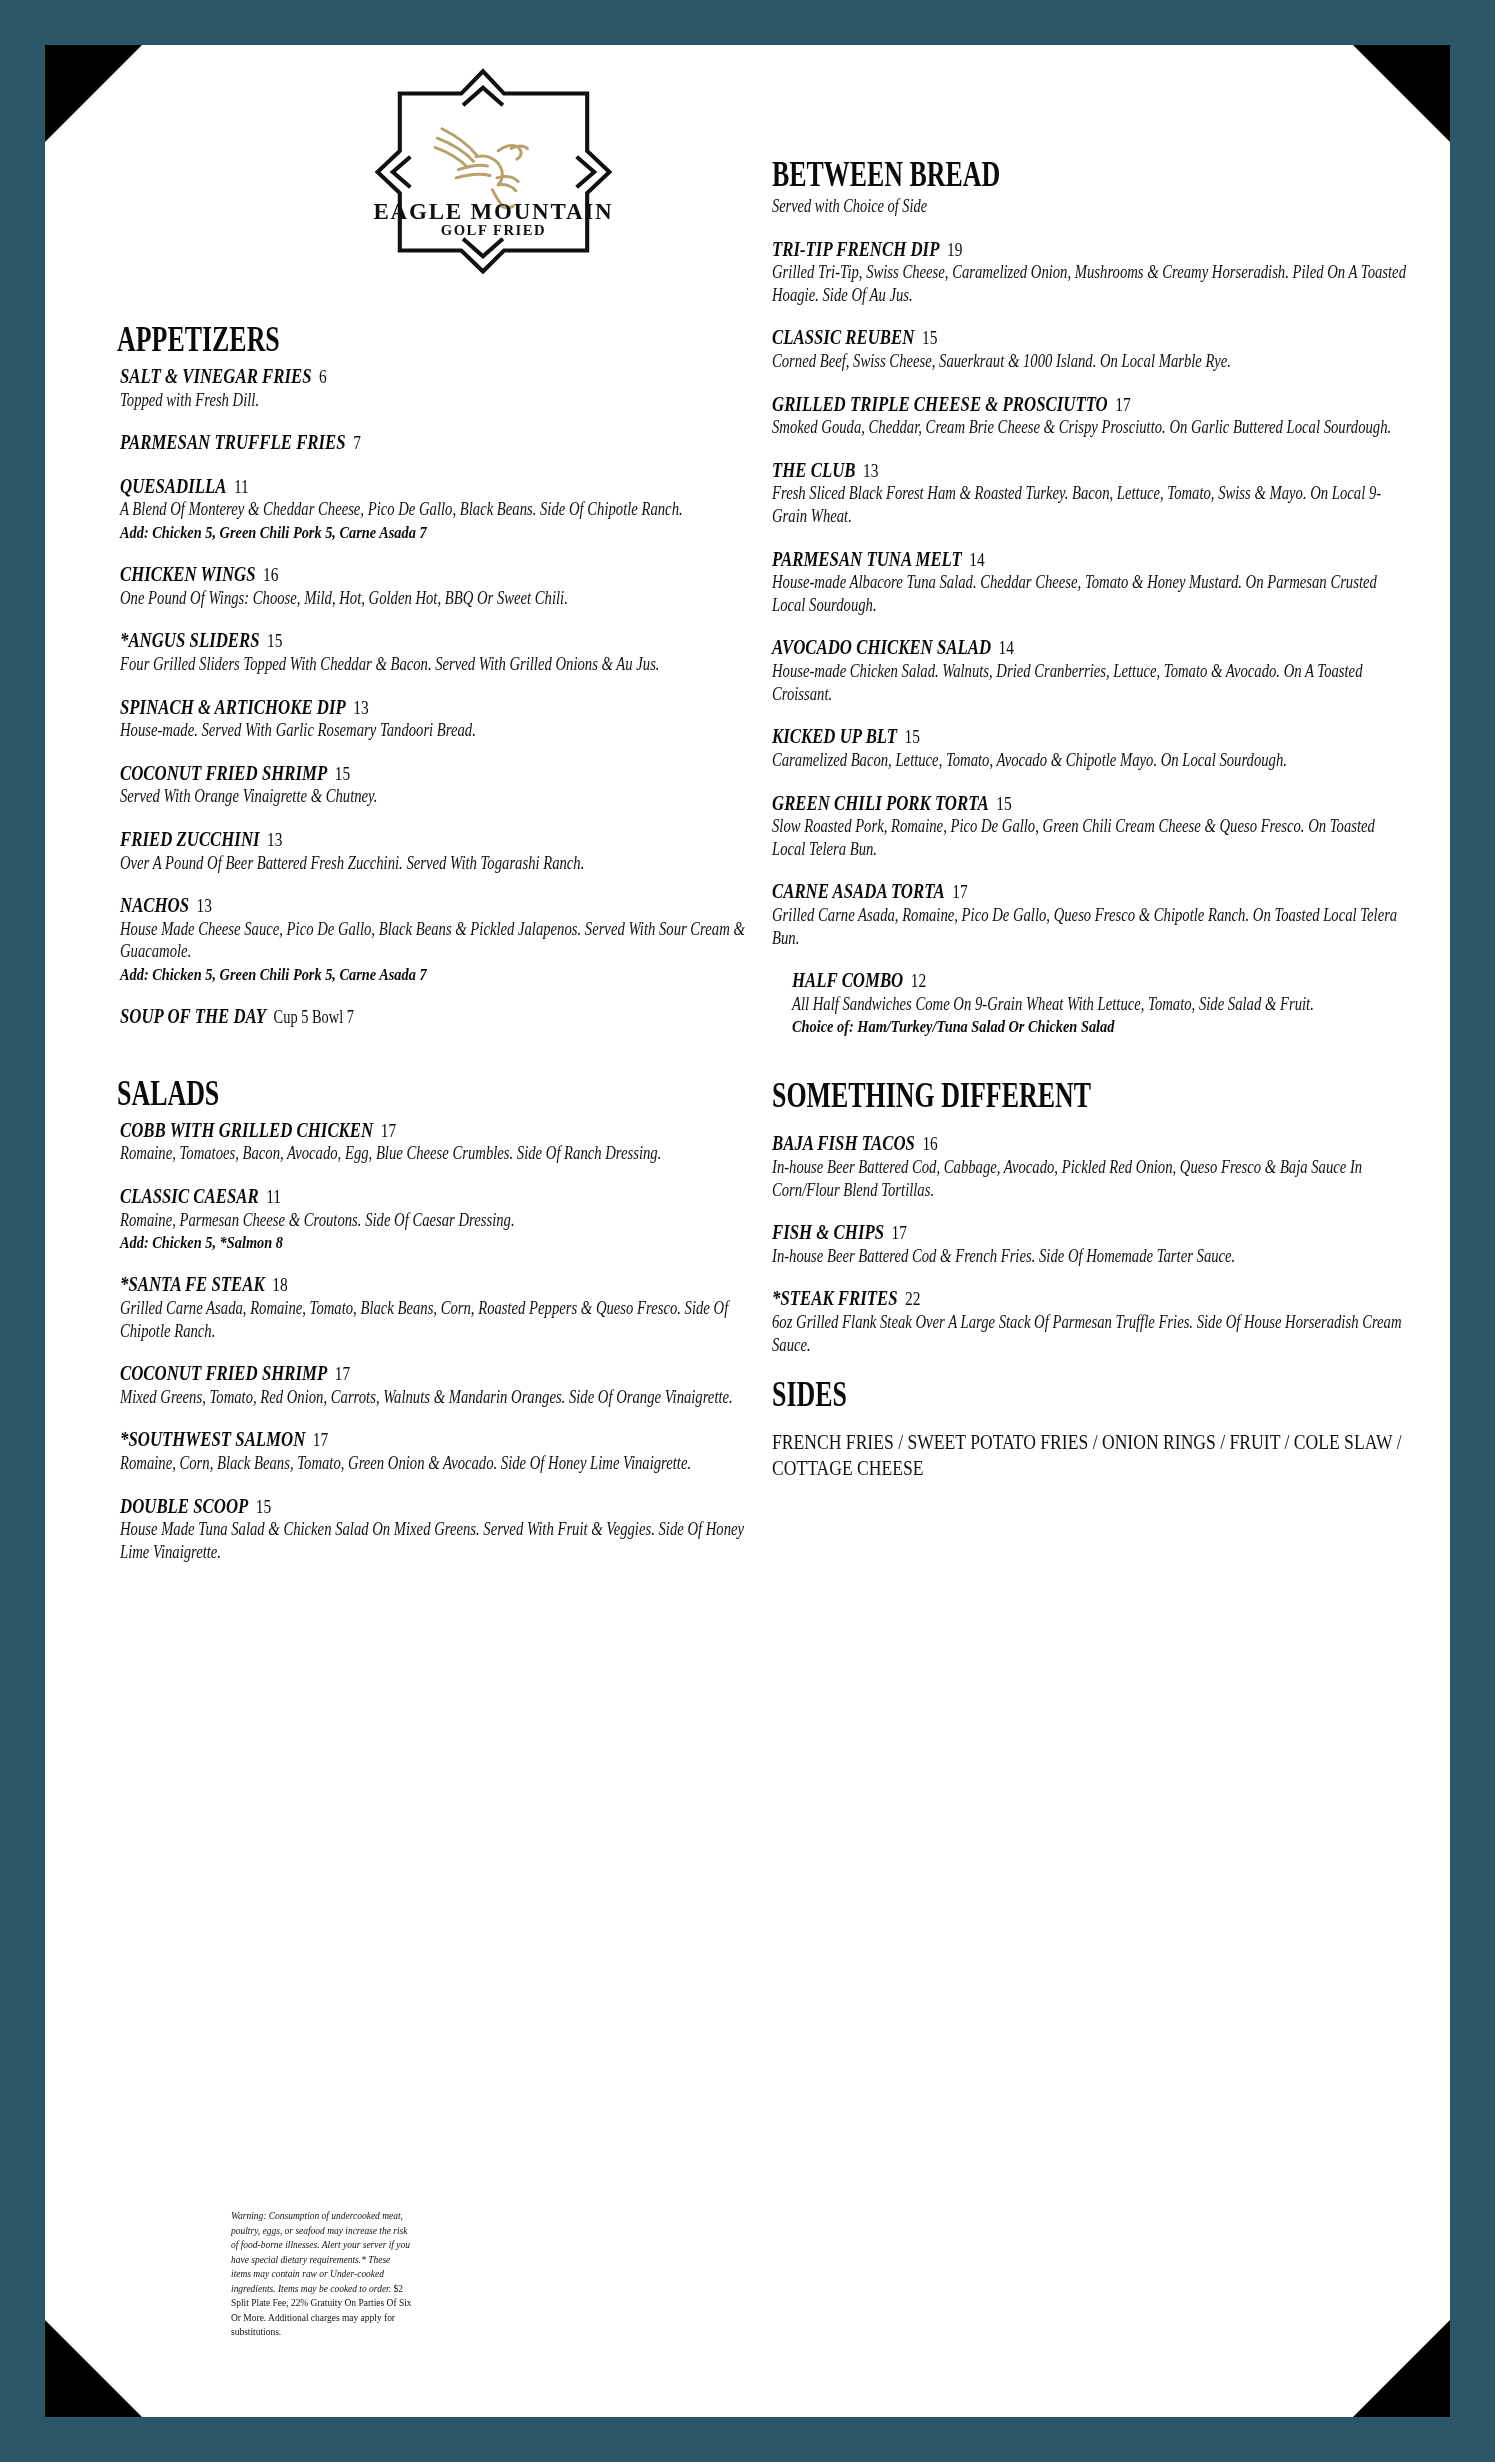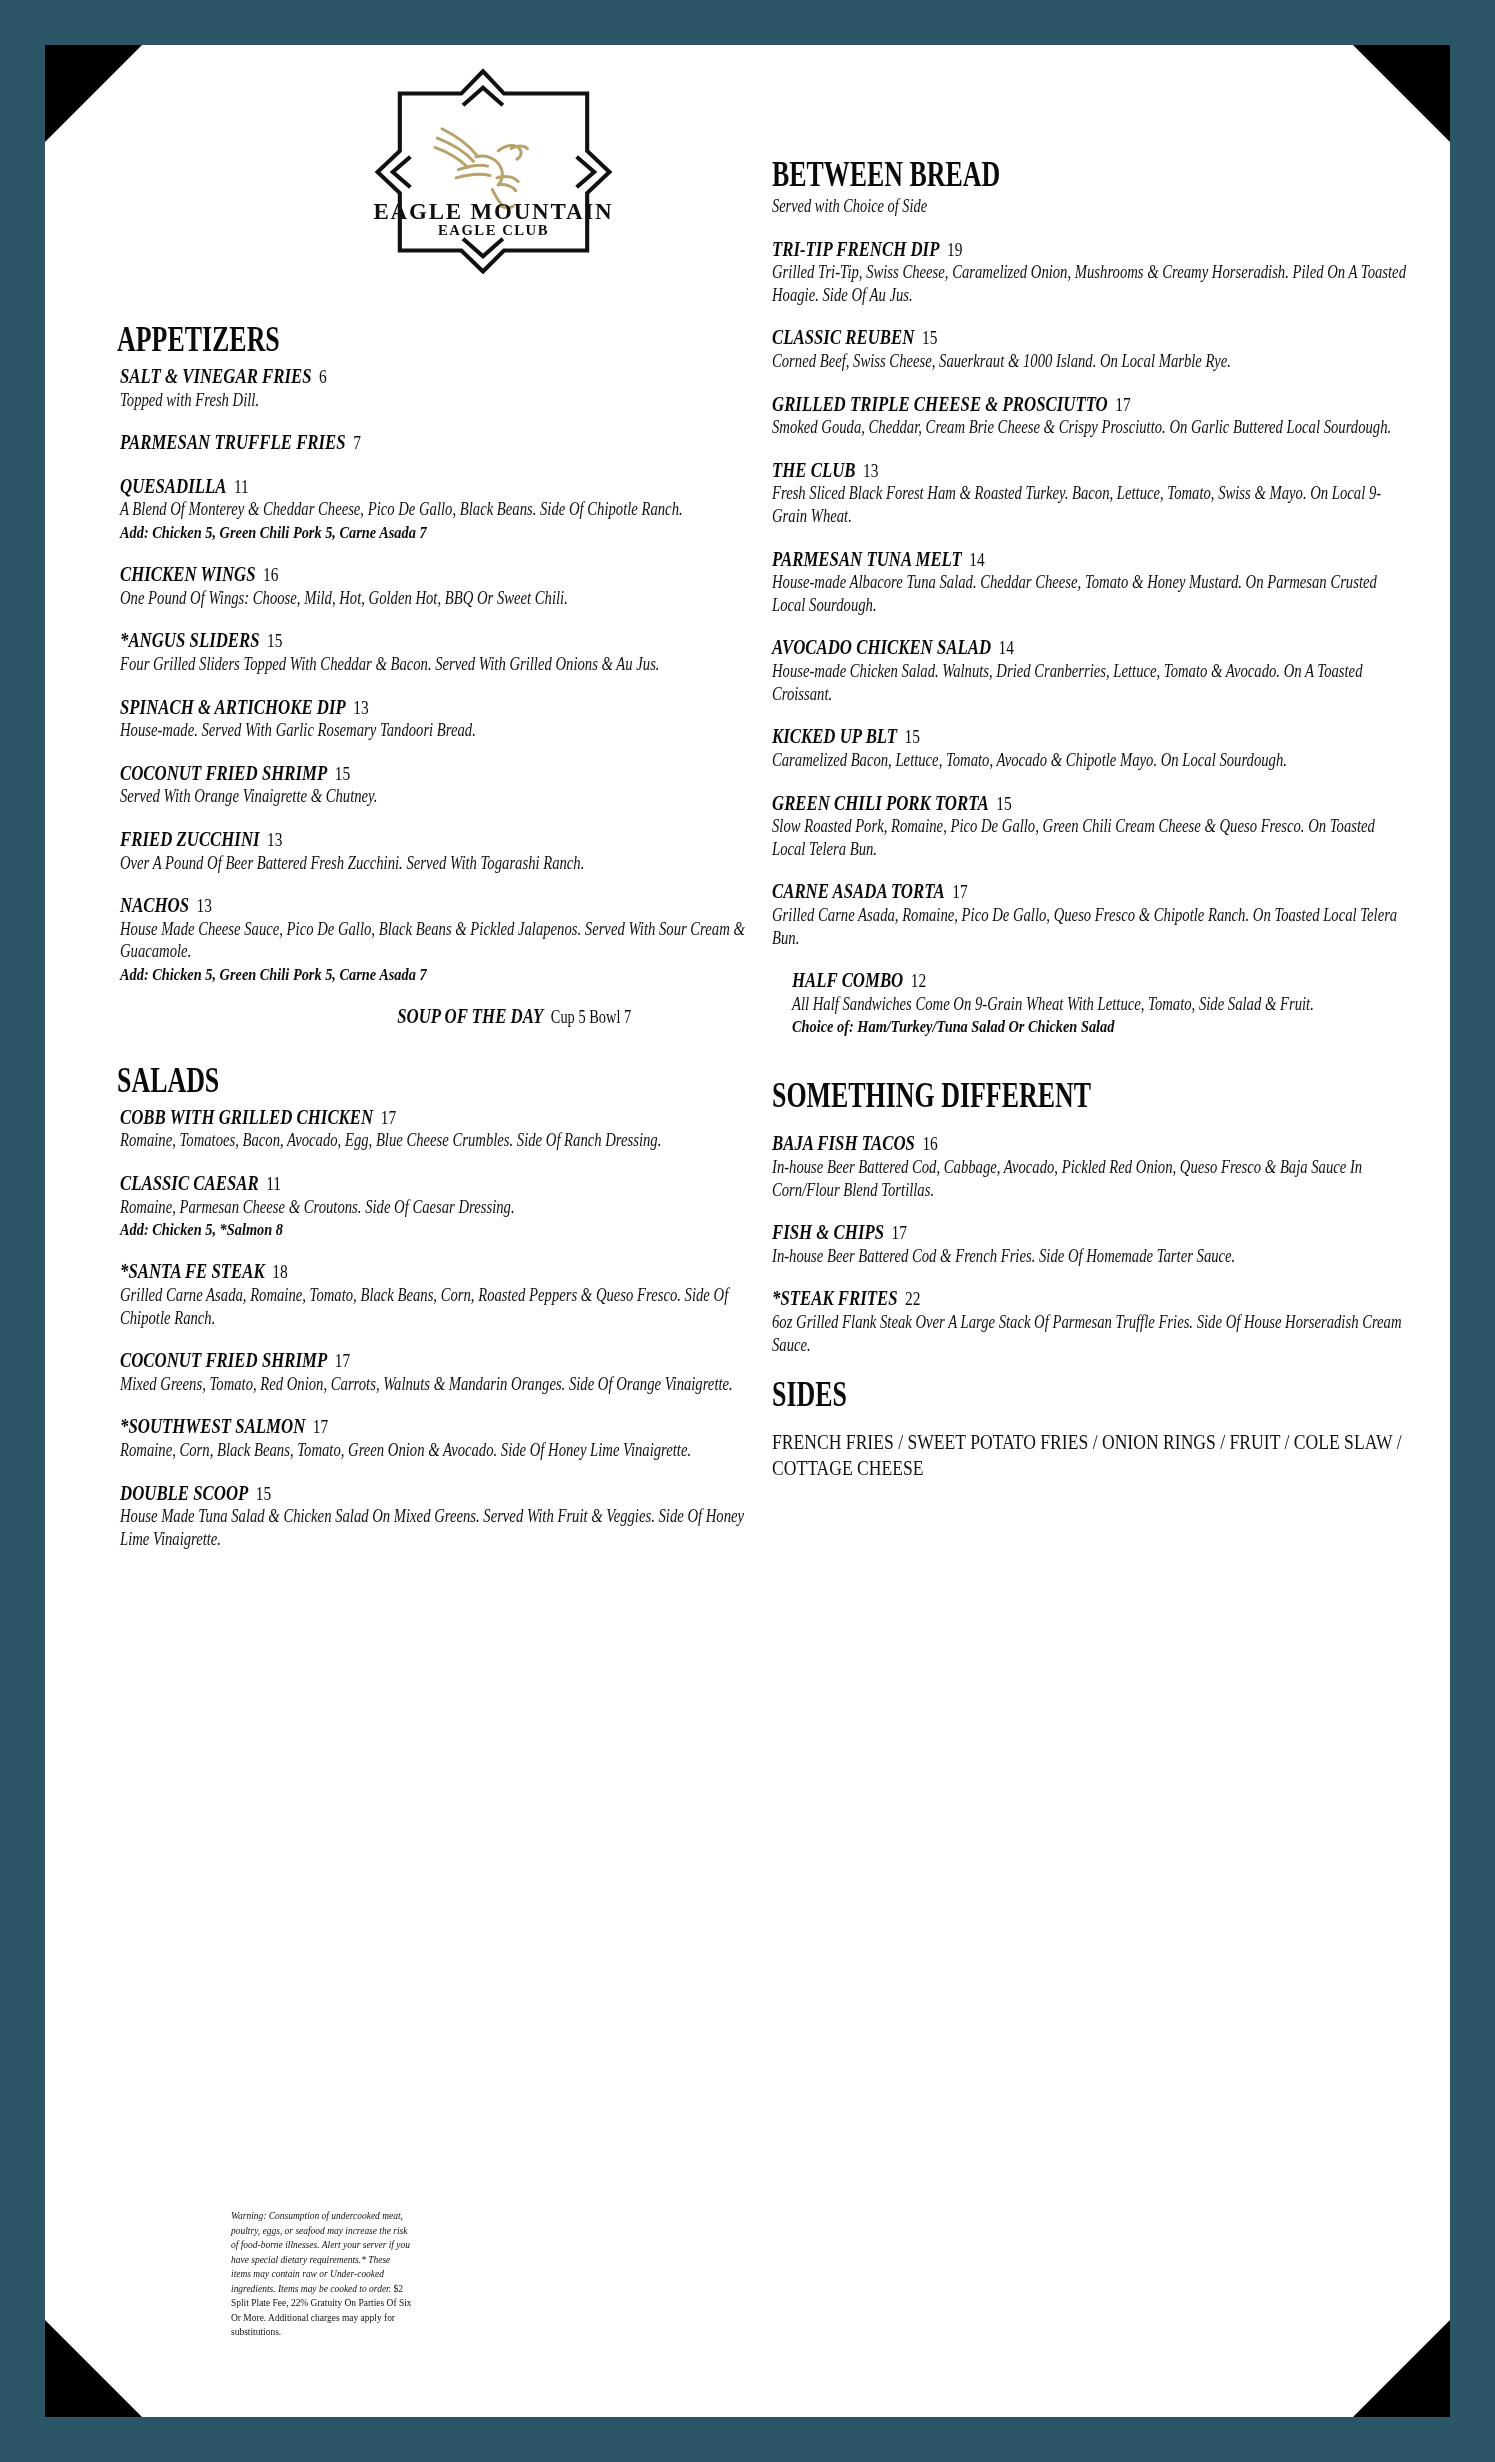--- a/index.html
+++ b/index.html
@@ -161,21 +161,21 @@
         <path d="M280 160 C296 156 312 162 320 174 C328 186 326 200 318 208"></path>
         <path d="M318 150 C330 140 344 138 352 144 C360 150 358 160 350 164"></path>
         <path d="M340 146 C350 140 362 140 368 146"></path>
         <path d="M316 196 C330 192 344 194 352 202"></path>
         <path d="M318 208 C330 206 342 210 348 218"></path>
         <path d="M308 216 C314 228 320 238 326 244"></path>
         <path d="M322 244 C330 248 338 248 344 244"></path>
       </g>
     </svg>
     <div class="logo-title">EAGLE MOUNTAIN</div>
-    <div class="logo-sub">EAGLE CLUB</div>
+    <div class="logo-sub">GOLF FRIED</div>
   </div>
 
   <div class="col" id="col-left">
 
     <div>
       <div class="section-head">APPETIZERS</div>
 
       <div class="item">
         <div class="item-head">
           <span>SALT &amp; VINEGAR FRIES</span><span class="price">6</span>
@@ -233,21 +233,21 @@
       </div>
 
       <div class="item">
         <div class="item-head">
           <span>NACHOS</span><span class="price">13</span>
         </div>
         <div class="item-desc">House Made Cheese Sauce, Pico De Gallo, Black Beans &amp; Pickled Jalapenos. Served With Sour Cream &amp; Guacamole.</div>
         <div class="item-add">Add: Chicken 5, Green Chili Pork 5, Carne Asada 7</div>
       </div>
 
-      <div class="item inline-price-item" style="margin-bottom:33px;text-align:right;">
+      <div class="item inline-price-item" style="margin-bottom:46px;">
         <div class="item-head">
           <span>SOUP OF THE DAY</span><span class="price">Cup 5 Bowl 7</span>
         </div>
       </div>
     </div>
 
     <div>
       <div class="section-head" id="salads-head">SALADS</div>
 
       <div class="item">

